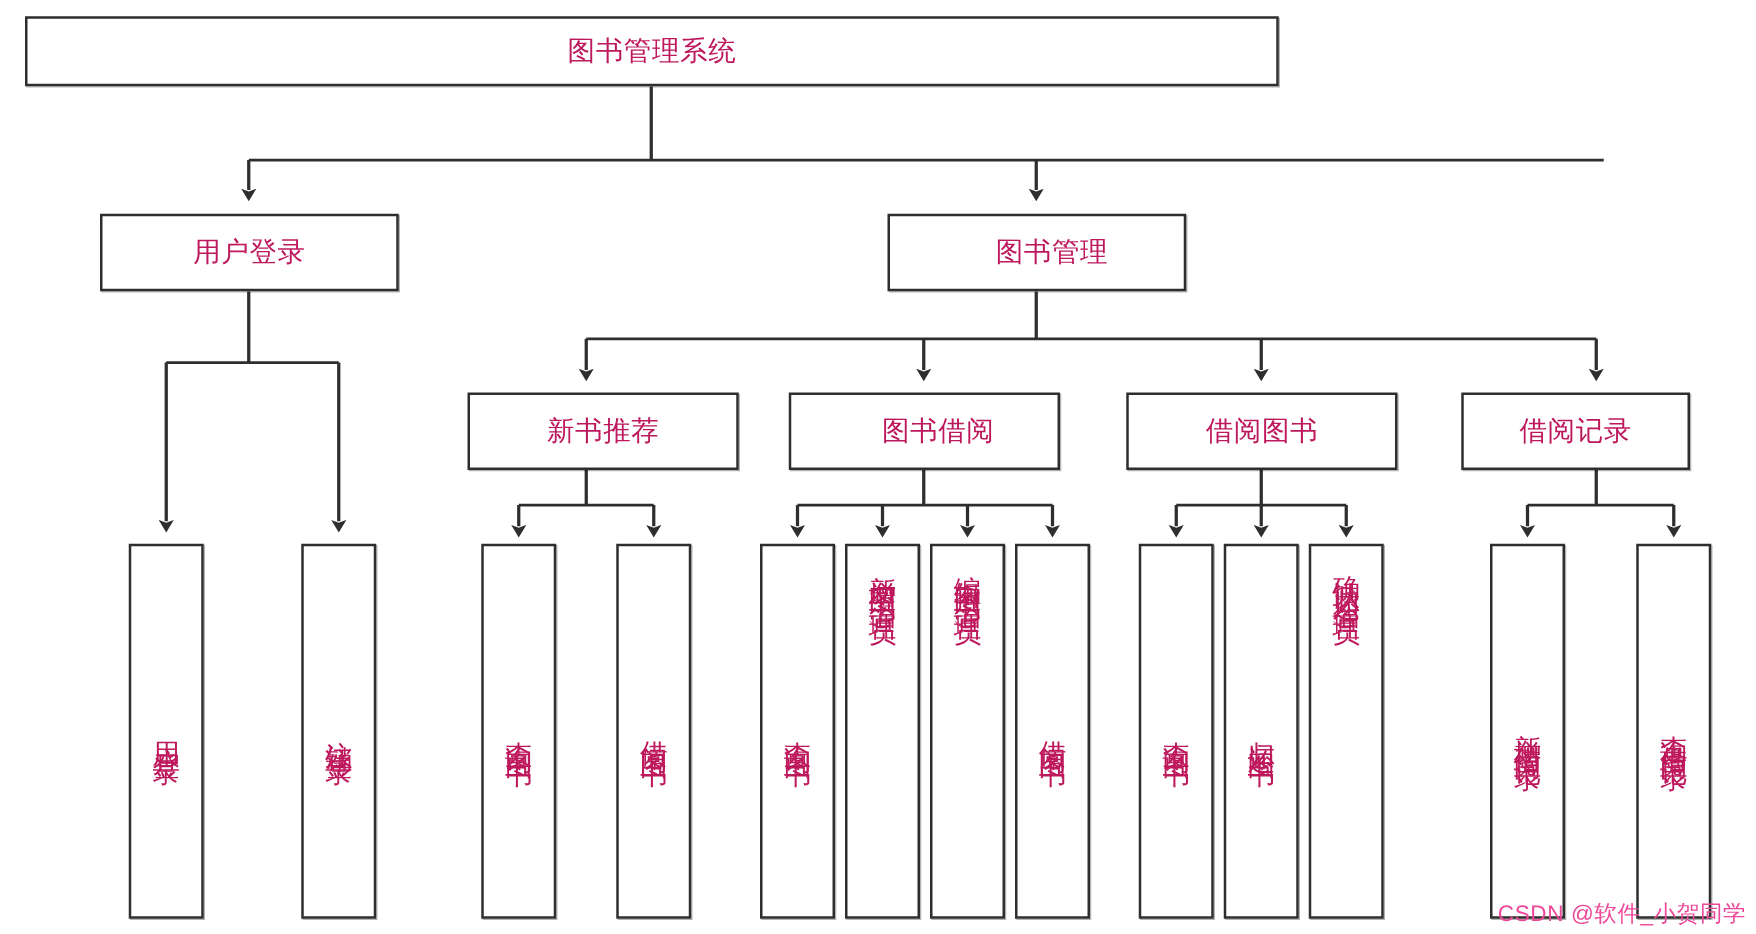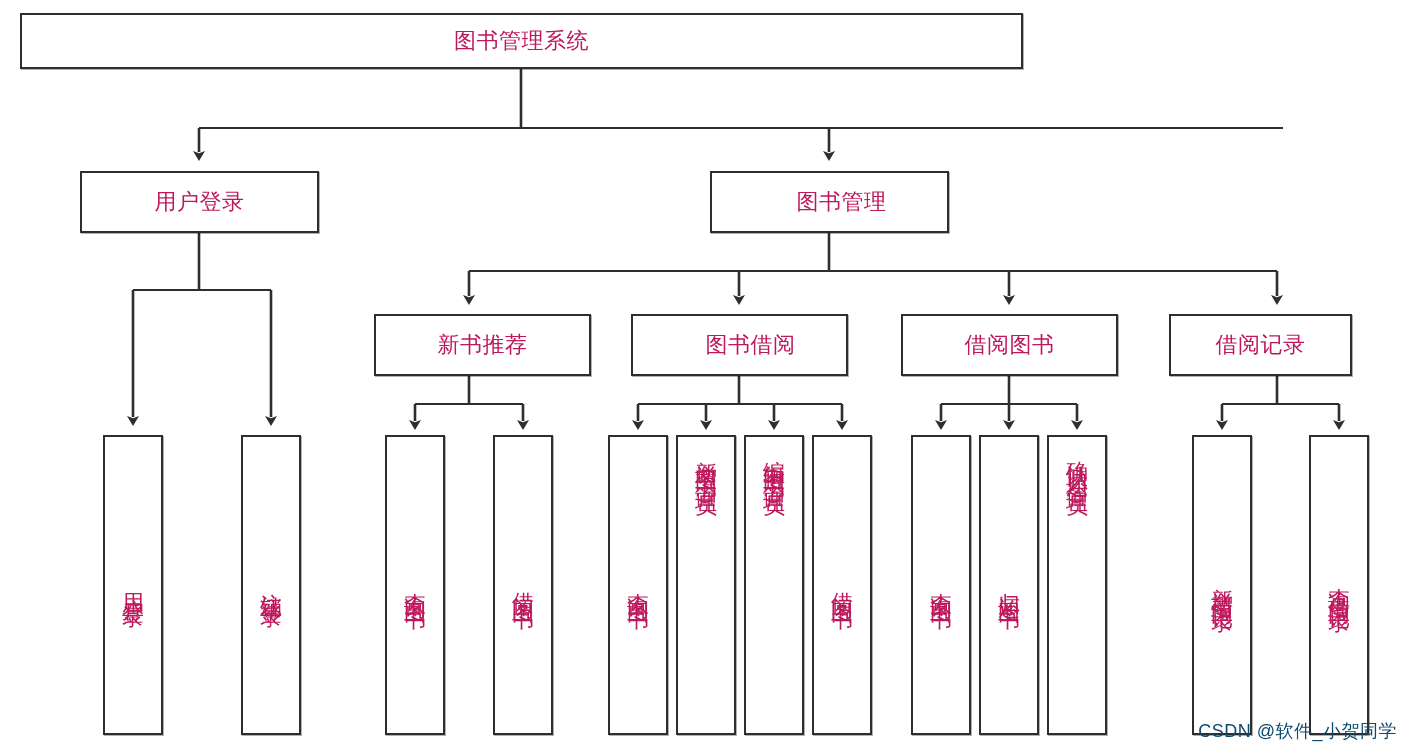--- a/index.html
+++ b/index.html
@@ -61,21 +61,21 @@
   }
   .node-box.vertical.centered {
     align-items: center;
     padding-top: 0;
   }
   #watermark {
     position: absolute;
     right: 8px;
     bottom: 4px;
     font-size: 18px;
-    color: #0c4a6e;
+    color: #ec4899;
     letter-spacing: 0.5px;
     white-space: nowrap;
     pointer-events: none;
     margin-top: 16px;
   }
 </style>
 </head>
 <body>
 
 <div id="diagram-root">

